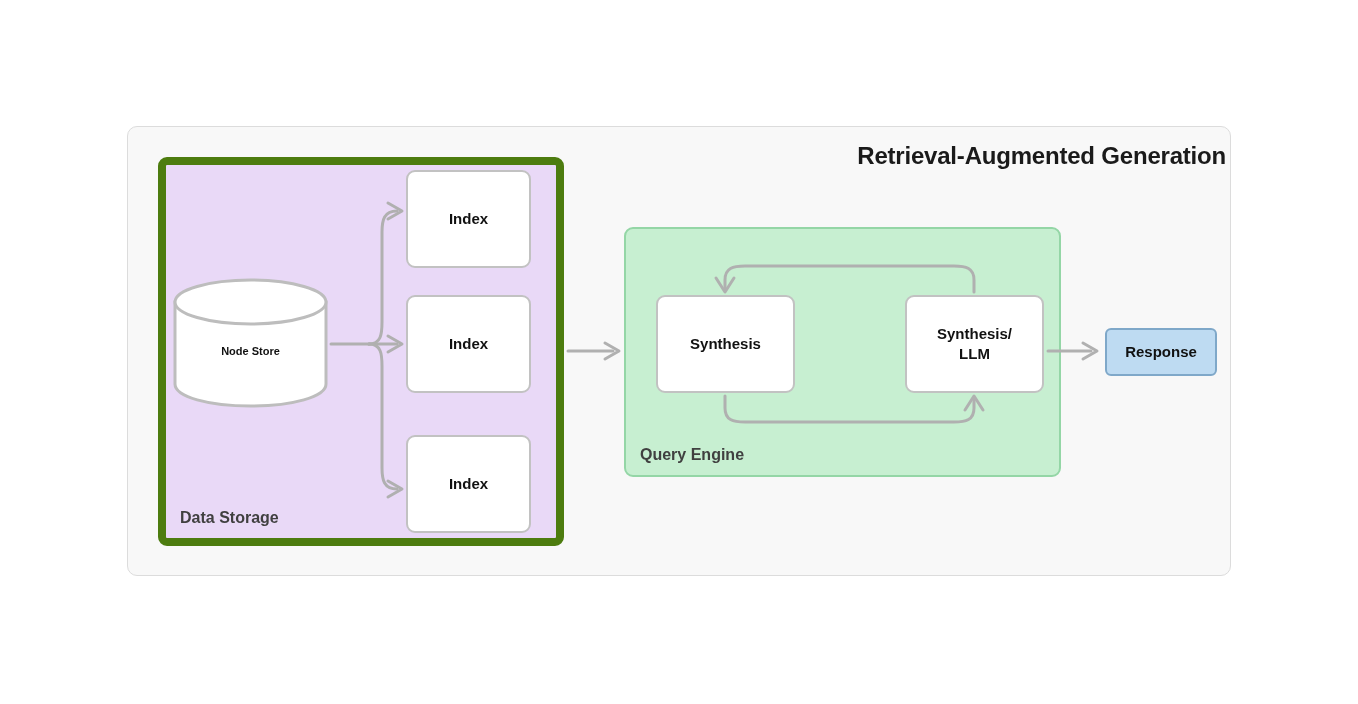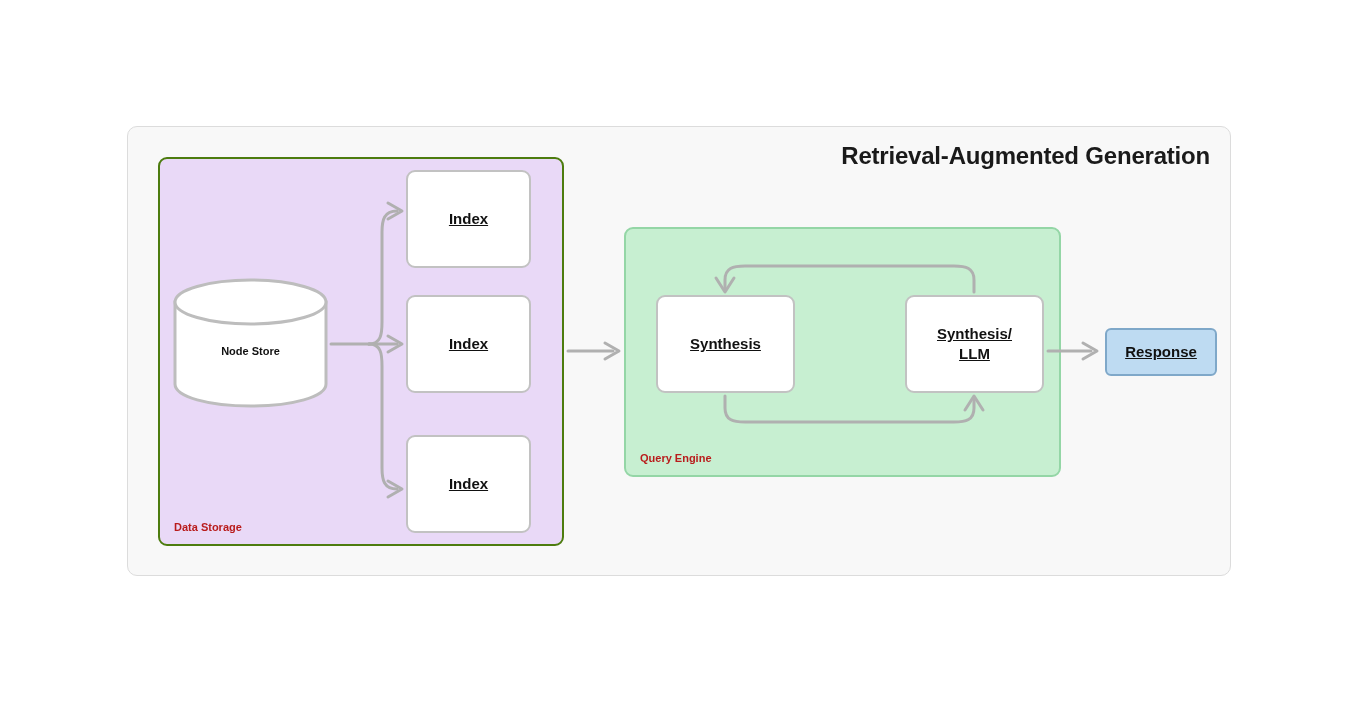--- a/index.html
+++ b/index.html
@@ -26,74 +26,73 @@
     top: 126px;
     width: 1104px;
     height: 450px;
     background: #f8f8f8;
     border: 1.5px solid #dcdcdc;
     border-radius: 10px;
     box-sizing: border-box;
   }
   .diagram-title {
     position: absolute;
-    right: 20px;
+    right: 4px;
     top: 15px;
     font-size: 24px;
     font-weight: bold;
     color: #1a1a1a;
     letter-spacing: -0.2px;
     white-space: nowrap;
   }
 
   
   .panel {
     position: absolute;
     box-sizing: border-box;
     border-radius: 9px;
   }
   .panel-data-storage {
     left: 158px;
     top: 157px;
     width: 406px;
     height: 389px;
     background: #e9d9f7;
-    border: 2px solid #4d7c0f;
+    border: 8px solid #4d7c0f;
   }
   .panel-query-engine {
     left: 624px;
     top: 227px;
     width: 437px;
     height: 250px;
     background: #c7efd1;
     border: 2px solid #94d6a6;
   }
   .panel-label {
     position: absolute;
     left: 14px;
     bottom: 11px;
-    font-size: 11px;
-    font-weight: bold;
-    color: #b91c1c;
+    font-size: 16px;
+    font-weight: bold;
+    color: #404040;
     white-space: nowrap;
   }
 
   
   .node {
     position: absolute;
     box-sizing: border-box;
     display: flex;
     align-items: center;
     justify-content: center;
     text-align: center;
     font-size: 15px;
     font-weight: bold;
     color: #111111;
     line-height: 1.32;
-    text-decoration: underline;
   }
   .node-white {
     background: #ffffff;
     border: 2.5px solid #c2c2c2;
     border-radius: 9px;
   }
   .node-response {
     background: #bedbf2;
     border: 2.5px solid #7fa8c9;
     border-radius: 6px;

